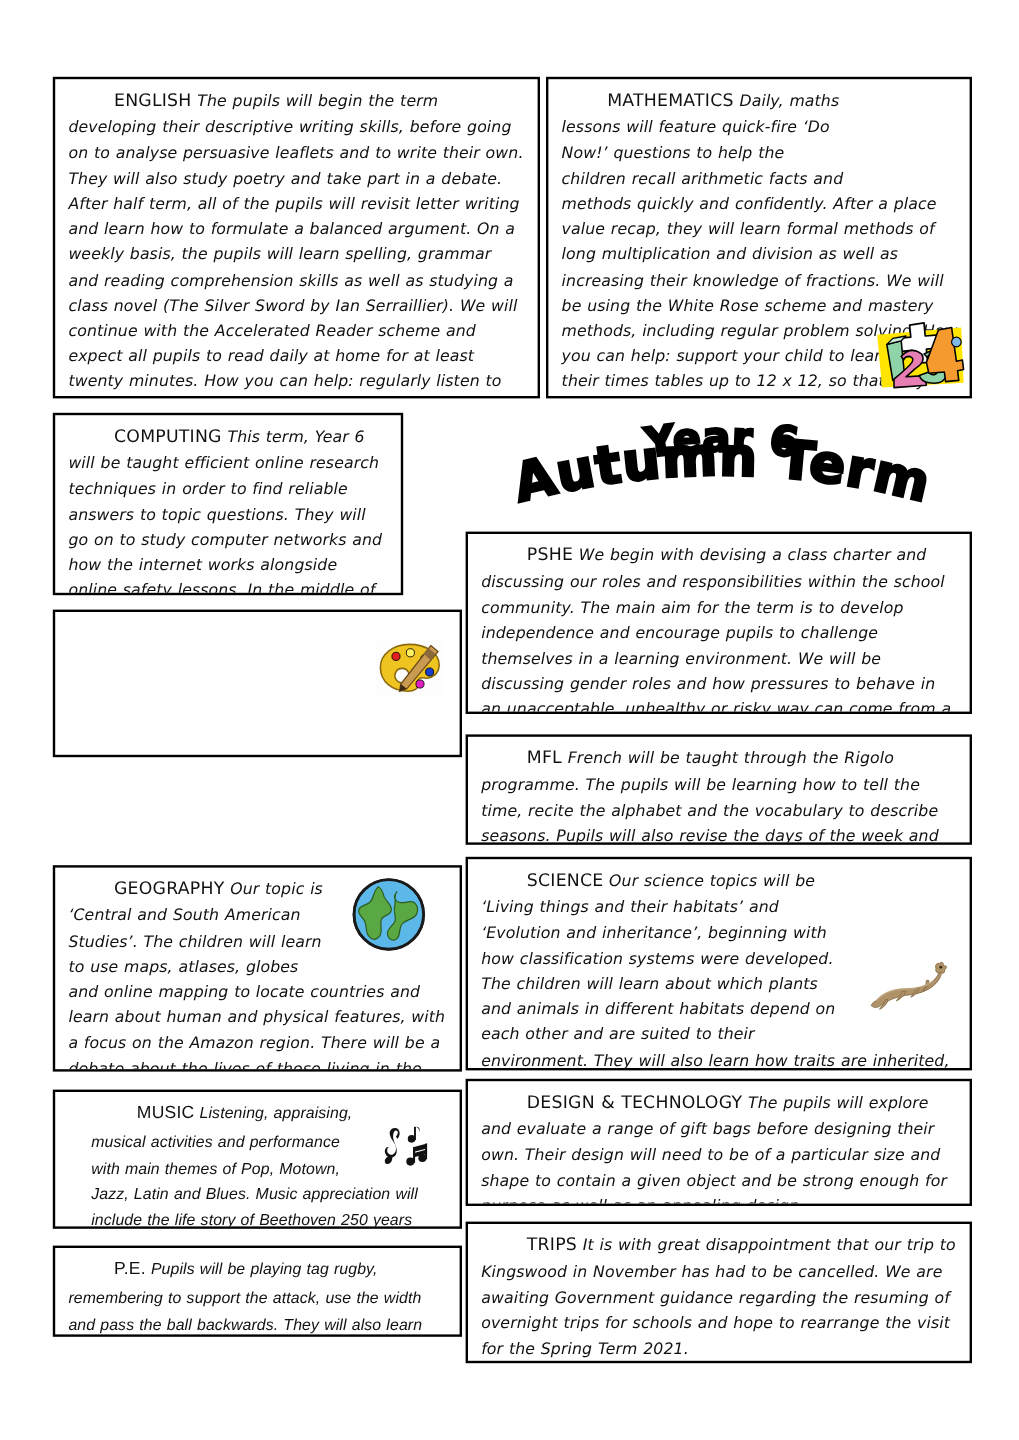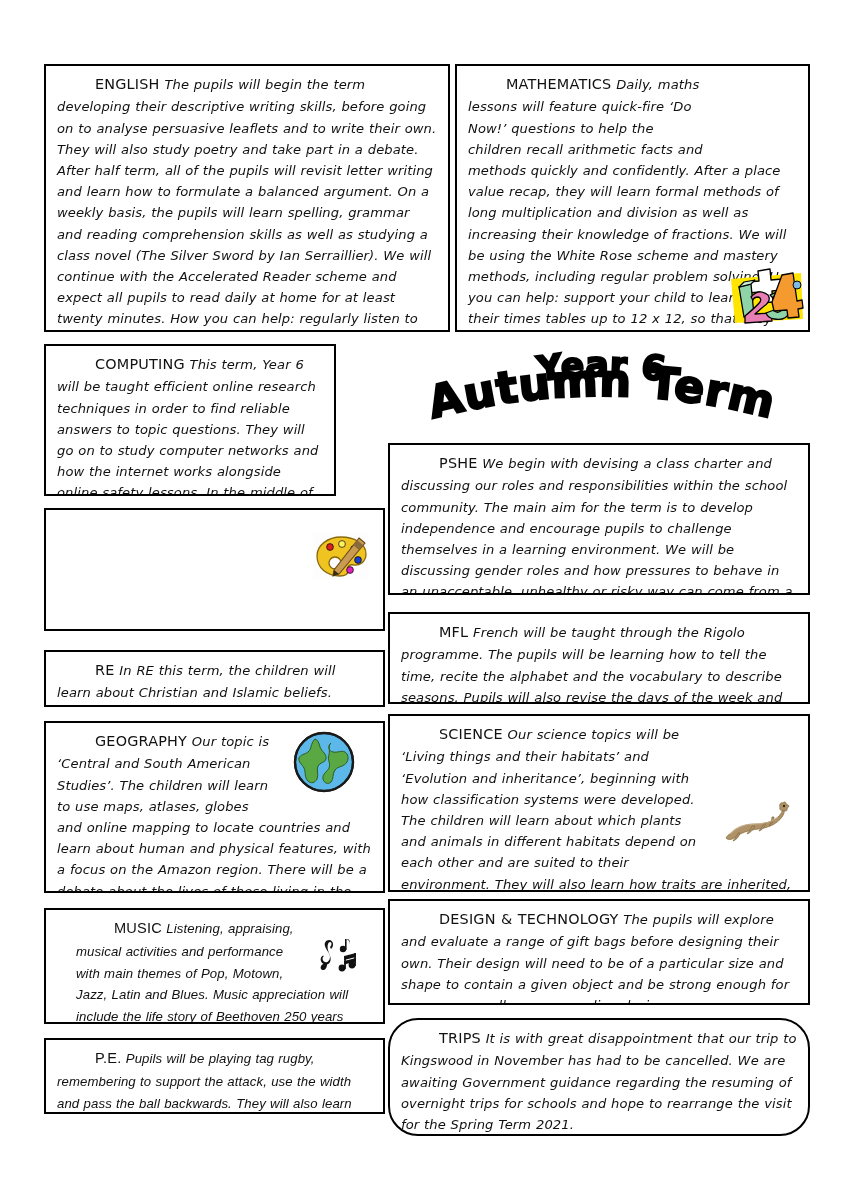--- a/index.html
+++ b/index.html
@@ -68,21 +68,21 @@
   #box-art          { left: 44px;  top: 508px;  width: 341px; height: 123px; }
   #box-re           { left: 44px;  top: 650px;  width: 341px; height: 57px;  }
   #box-geography    { left: 44px;  top: 721px;  width: 341px; height: 172px; }
   #box-music        { left: 44px;  top: 908px;  width: 341px; height: 116px; padding-left: 30px; }
   #box-pe           { left: 44px;  top: 1038px; width: 341px; height: 76px; }
 
   #box-pshe         { left: 388px; top: 443px;  width: 422px; height: 152px; }
   #box-mfl          { left: 388px; top: 612px;  width: 422px; height: 92px;  }
   #box-science      { left: 388px; top: 714px;  width: 422px; height: 178px; }
   #box-dt           { left: 388px; top: 899px;  width: 422px; height: 106px; }
-  #box-trips        { left: 388px; top: 1018px; width: 422px; height: 118px; border-radius: 30px; }
+  #box-trips        { left: 388px; top: 1018px; width: 422px; height: 118px; }
 
   
   #title-block {
     position: absolute;
     left: 392px;
     top: 346px;
     width: 420px;
     height: 88px;
   }
   #title-block svg { display: block; width: 420px; height: 88px; }
@@ -221,23 +221,20 @@
         <polygon points="21,38 26,42 20,44" fill="#3a2a14"></polygon>
         <polygon points="44,8 50,13 46,18 40,13" fill="#8a6a3a"></polygon>
       </g>
     </svg>
   </div>
 
   <div class="box" id="box-mfl">
     <p class="body-text"><span class="subject">MFL</span> <span>French will be taught through the Rigolo programme. The pupils will be learning how to tell the time, recite the alphabet and the vocabulary to describe seasons. Pupils will also revise the days of the week and months of the year.</span></p>
   </div>
 
-  <div class="box" id="box-re">
-    <p class="body-text"><span class="subject">RE</span> <span>In RE this term, the children will learn about Christian and Islamic beliefs.</span></p>
-  </div>
 
   <div class="box" id="box-geography">
     <div class="shape-wrap-geo"></div>
     <p class="body-text"><span class="subject">GEOGRAPHY</span> <span>Our topic is ‘Central and South American Studies’.  The children will learn to use maps, atlases, globes and online mapping to locate countries and learn about human and physical features, with a focus on the Amazon region. There will be a debate about the lives of those living in the rainforest and environmental issues that affect them.</span></p>
     <svg id="geo-clip" viewBox="0 0 62 62">
       <circle cx="31" cy="31" r="29" fill="#5bb8e8" stroke="#1a1a1a" stroke-width="2"></circle>
       <path d="M22,8 C17,13 19,18 15,21 C11,24 8,23 6,27 C5,31 9,33 11,37 C13,41 11,46 15,50 C18,53 22,52 24,48 C26,43 23,39 25,35 C27,31 32,32 33,28 C34,23 29,21 27,16 C26,12 25,9 22,8 Z" fill="#5aa843" stroke="#2c5c1e" stroke-width="1"></path>
       <path d="M38,12 C34,16 36,20 40,21 C45,22 48,19 52,21 C55,23 56,27 54,31 C51,36 45,35 42,39 C39,43 41,48 38,51 C35,54 31,52 30,48 C29,43 34,41 36,37 C38,32 34,29 36,24 C37,18 35,14 38,12 Z" fill="#5aa843" stroke="#2c5c1e" stroke-width="1"></path>
       <circle cx="31" cy="31" r="29" fill="none" stroke="#1a1a1a" stroke-width="2.4"></circle>
     </svg>

